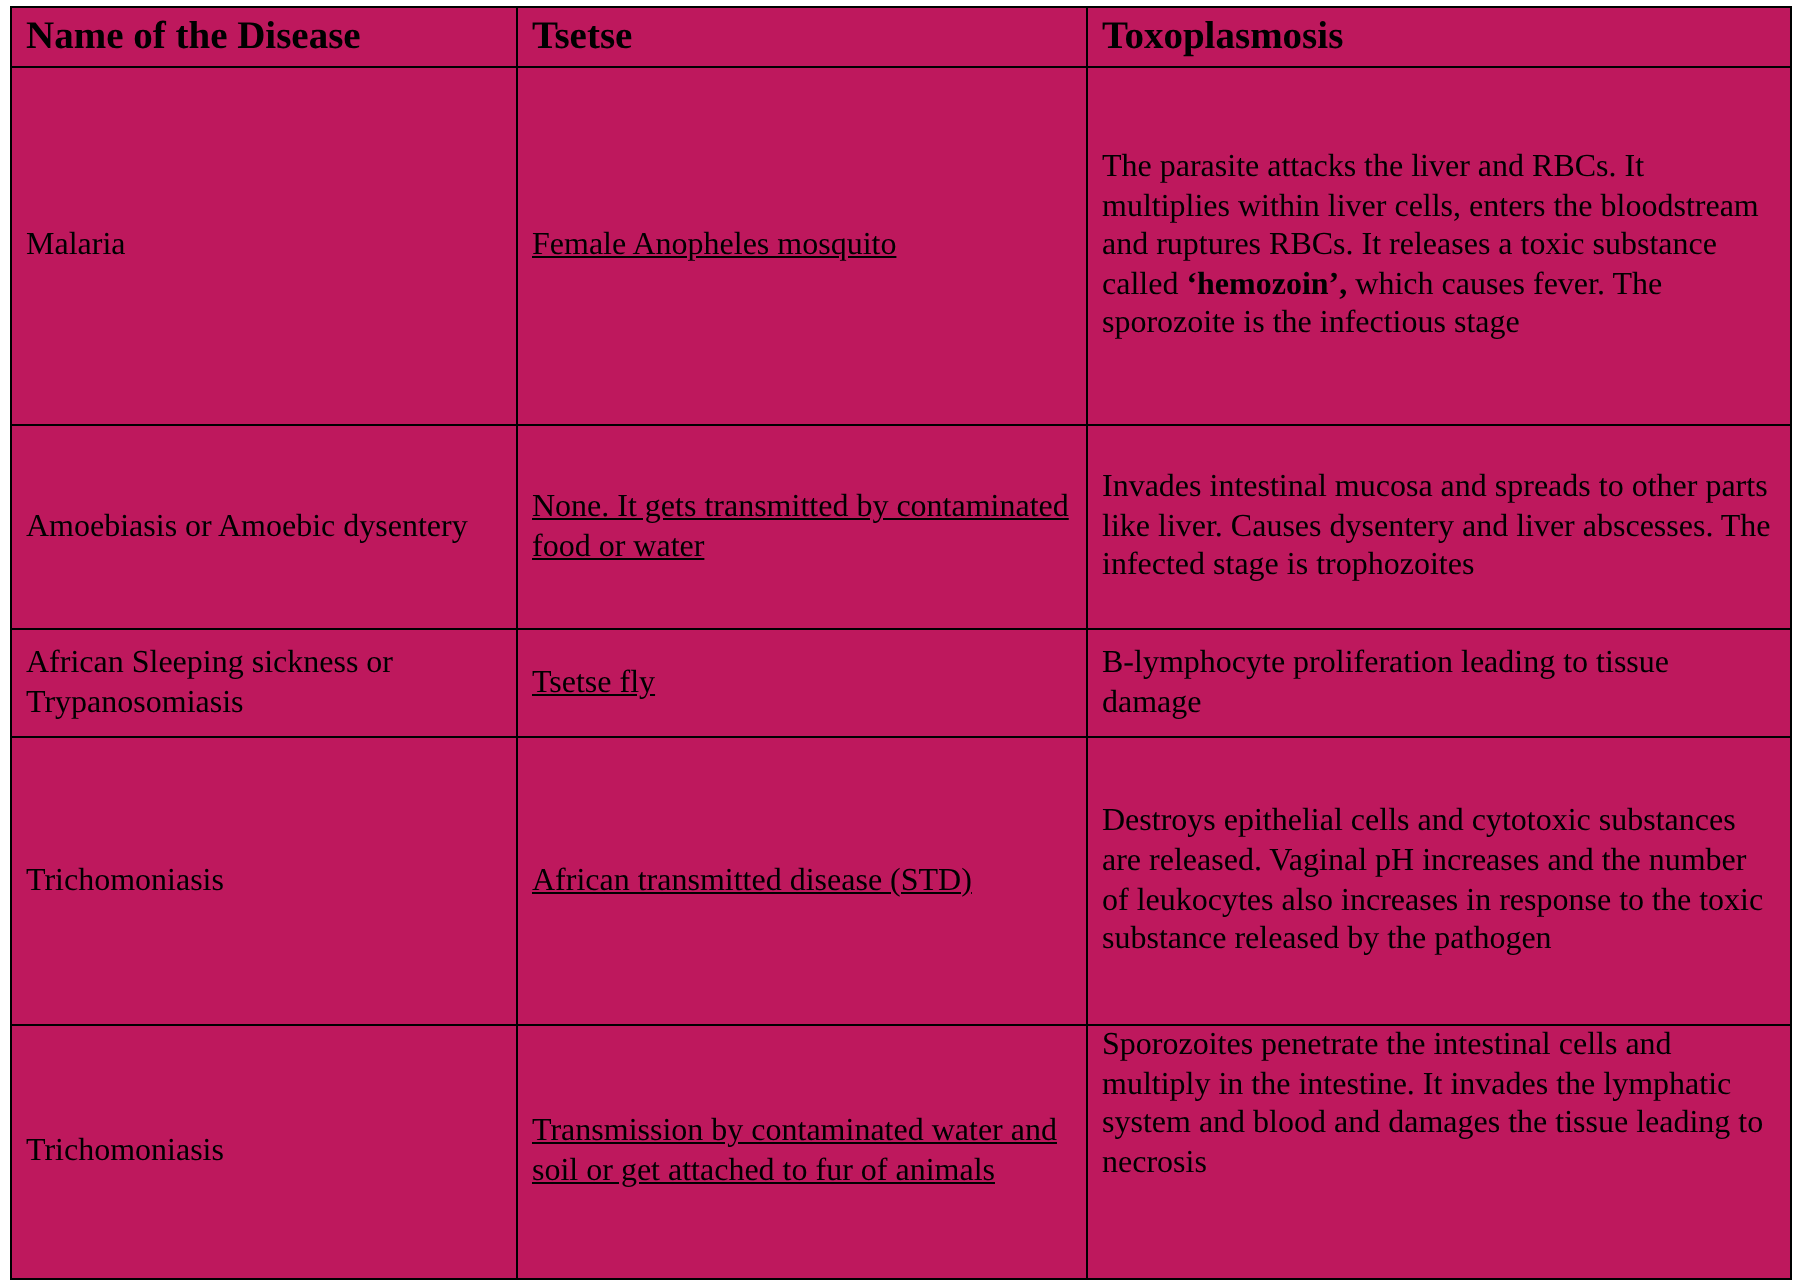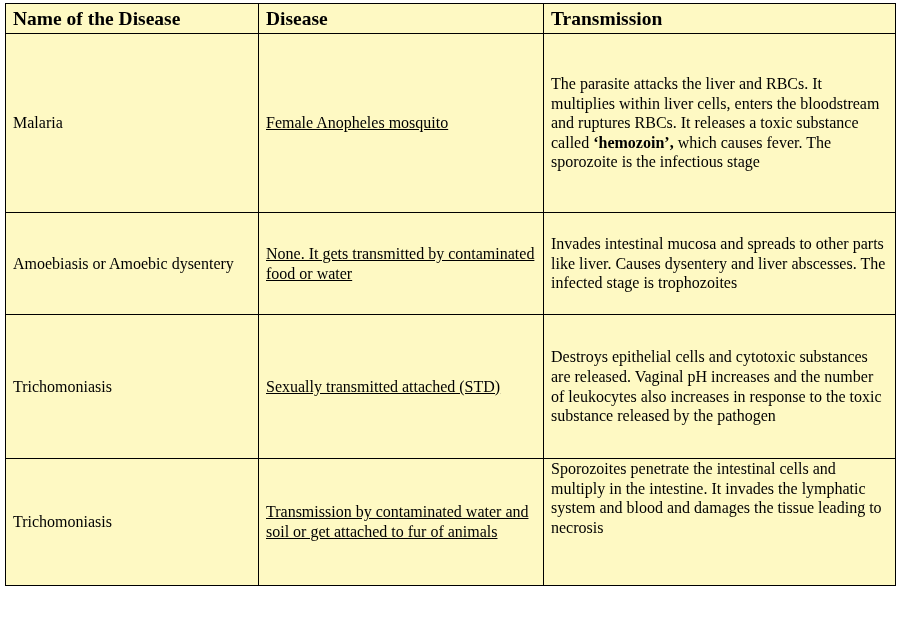--- a/index.html
+++ b/index.html
@@ -24,21 +24,21 @@
     background: #ffffff;
   }
 
   table.disease-table {
     position: absolute;
     left: 5px;
     top: 3px;
     width: 890px;
     border-collapse: collapse;
     table-layout: fixed;
-    background: #fef9c3;
+    background: #be185d;
   }
 
   table.disease-table col.c-disease { width: 253px; }
   table.disease-table col.c-vector  { width: 285px; }
   table.disease-table col.c-path    { width: 352px; }
 
   table.disease-table th,
   table.disease-table td {
     border: 1.4px solid #000000;
     vertical-align: middle;
@@ -90,43 +90,48 @@
   <table class="disease-table">
     <colgroup>
       <col class="c-disease">
       <col class="c-vector">
       <col class="c-path">
     </colgroup>
 
     <thead>
       <tr>
         <th>Name of the Disease</th>
-        <th>Disease</th>
-        <th>Transmission</th>
+        <th>Tsetse</th>
+        <th>Toxoplasmosis</th>
       </tr>
     </thead>
 
     <tbody>
 
       <tr class="row-malaria">
         <td class="disease-cell">Malaria</td>
         <td class="vector-cell">Female Anopheles mosquito</td>
         <td class="path-cell"><span>The parasite attacks the liver and RBCs. It multiplies within liver cells, enters the bloodstream and ruptures RBCs. It releases a toxic substance called </span><span class="b">‘hemozoin’,</span><span> which causes fever. The sporozoite is the infectious stage</span></td>
       </tr>
 
       <tr class="row-amoebiasis">
         <td class="disease-cell">Amoebiasis or Amoebic dysentery</td>
         <td class="vector-cell">None. It gets transmitted by contaminated food or water</td>
         <td class="path-cell">Invades intestinal mucosa and spreads to other parts like liver. Causes dysentery and liver abscesses. The infected stage is trophozoites</td>
       </tr>
 
+      <tr class="row-african">
+        <td class="disease-cell">African Sleeping sickness or Trypanosomiasis</td>
+        <td class="vector-cell">Tsetse fly</td>
+        <td class="path-cell">B-lymphocyte proliferation leading to tissue damage</td>
+      </tr>
 
       <tr class="row-trichomoniasis">
         <td class="disease-cell">Trichomoniasis</td>
-        <td class="vector-cell">Sexually transmitted attached (STD)</td>
+        <td class="vector-cell">African transmitted disease (STD)</td>
         <td class="path-cell">Destroys epithelial cells and cytotoxic substances are released. Vaginal pH increases and the number of leukocytes also increases in response to the toxic substance released by the pathogen</td>
       </tr>
 
       <tr class="row-toxoplasmosis">
         <td class="disease-cell">Trichomoniasis</td>
         <td class="vector-cell">Transmission by contaminated water and soil or get attached to fur of animals</td>
         <td class="path-cell">Sporozoites penetrate the intestinal cells and multiply in the intestine. It invades the lymphatic system and blood and damages the tissue leading to necrosis</td>
       </tr>
 
     </tbody>

